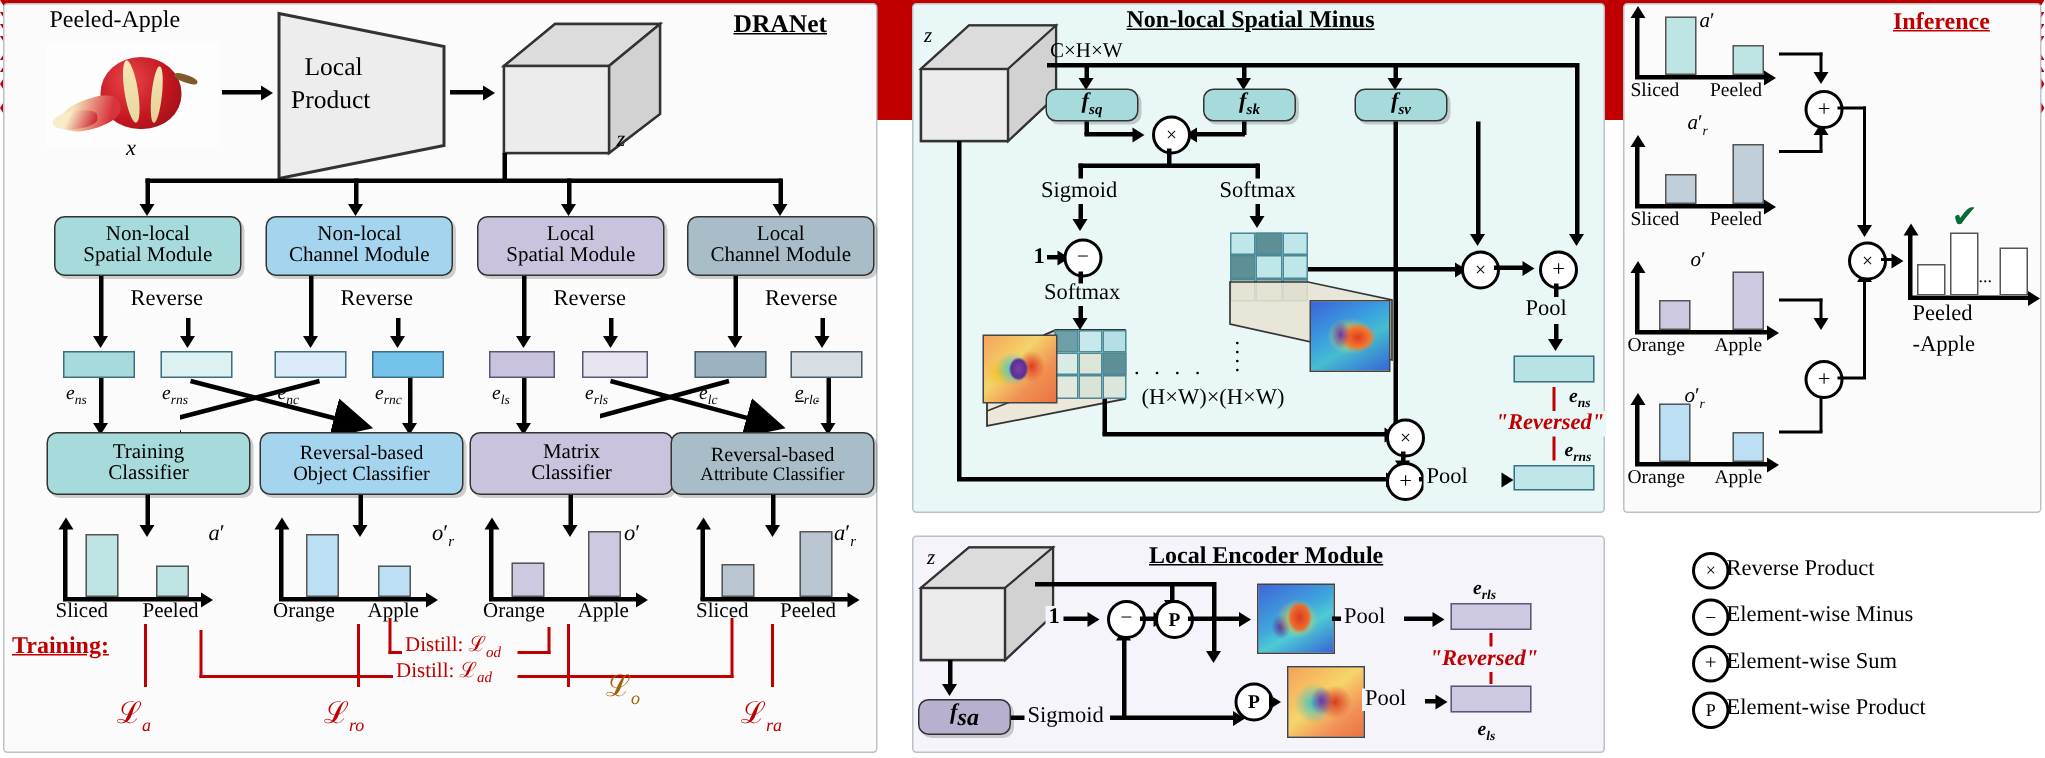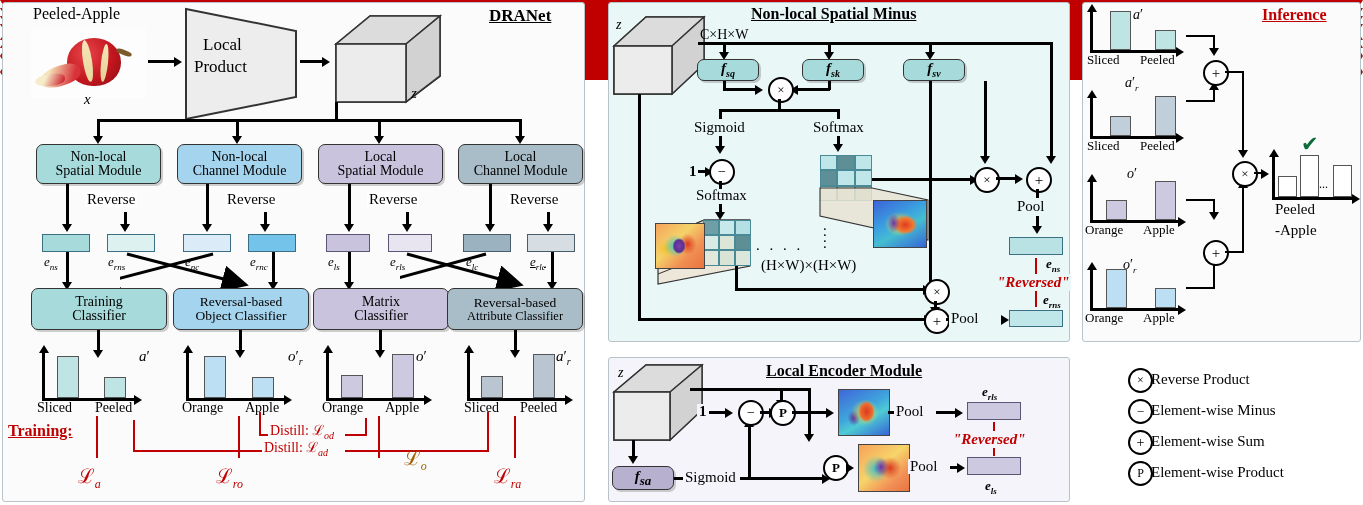--- a/index.html
+++ b/index.html
@@ -505,21 +505,21 @@
   <div class="hl3" style="left:690px;top:388px;width:120px;"></div>
   <div class="vl3" style="left:780px;top:388px;height:14px;"></div>
   <div class="ad" style="left:776px;top:400px;"></div>
   <div class="vl3" style="left:808px;top:388px;height:48px;"></div>
   <div class="ad" style="left:804px;top:434px;"></div>
 
   <div class="vl3" style="left:632px;top:440px;height:18px;"></div>
   <div class="ad" style="left:628px;top:456px;"></div>
   <div class="modbox" style="left:612px;top:466px;width:62px;height:24px;background:#b7b1cf;">
     <span class="ser ital" style="font-size:15px;font-weight:bold;">
-      <span>f</span><sub style="font-size:13px;">sa</sub></span>
+      <span>f</span><sub style="font-size:16px;">sa</sub></span>
   </div>
 
   <div class="hl3" style="left:674px;top:477px;width:10px;"></div>
   <div class="txt ser chipl" style="left:683px;top:470px;font-size:15px;">Sigmoid</div>
   <div class="hl3" style="left:740px;top:477px;width:85px;"></div>
   <div class="vl3" style="left:748px;top:425px;height:53px;"></div>
   <div class="au" style="left:744px;top:419px;"></div>
   <div class="ar" style="left:822px;top:473.5px;"></div>
 
   <div class="txt ser bold chipl" style="left:697px;top:404px;font-size:15px;">1</div>

